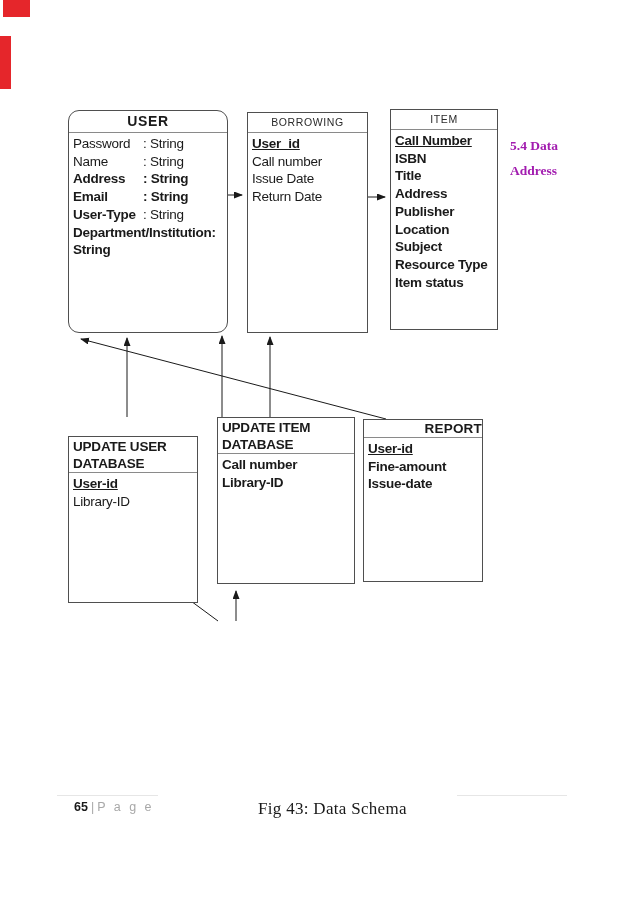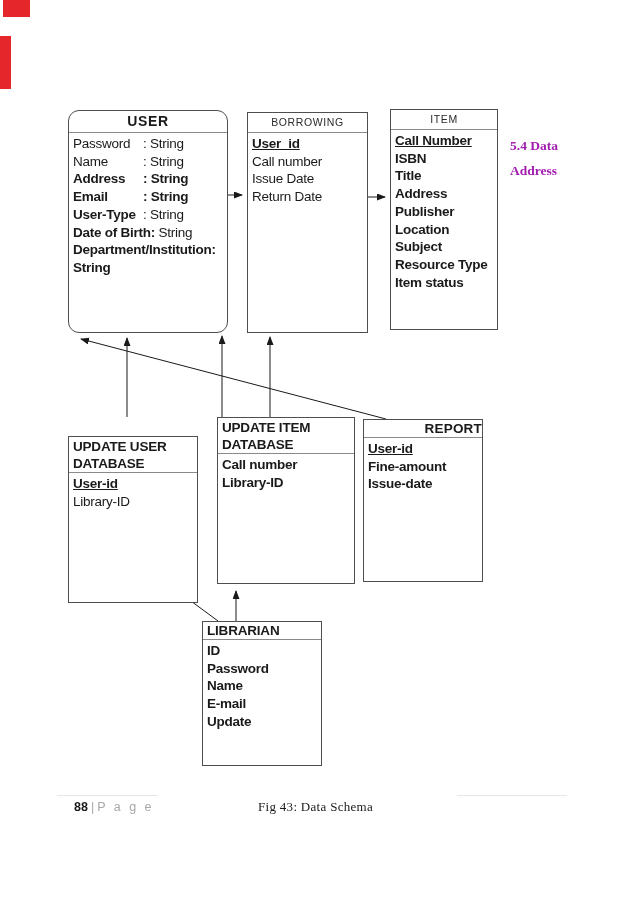--- a/index.html
+++ b/index.html
@@ -35,21 +35,21 @@
   
   .footer-rule { position:absolute; height:1px; background:#e6e6e6; }
   #footer-rule-left  { left:57px;  top:795px; width:101px; }
   #footer-rule-right { left:457px; top:795px; width:110px; }
   #footer-left { position:absolute; left:74px; top:800px; font-size:12.5px; }
   #footer-left .num { font-weight:bold; color:#1a1a1a; }
   #footer-left .pipe { color:#a8a8a8; padding:0 3px; }
   #footer-left .pw { color:#a8a8a8; letter-spacing:2.5px; }
   #figure-caption {
     position:absolute; left:258px; top:799px;
-    font-family:"Liberation Serif", serif; font-size:13px; color:#1a1a1a; letter-spacing:0.3px;
+    font-family:"Liberation Serif", serif; font-size:17px; color:#1a1a1a; letter-spacing:0.3px;
   }
   
   #red-corner-mark { position:absolute; left:3px; top:0; width:27px; height:17px; }
   #red-edge-mark   { position:absolute; left:0; top:36px; width:11px; height:53px; }
 </style>
 </head>
 <body>
 
 <div id="page">
 
@@ -73,21 +73,20 @@
   </svg>
 
   <div class="box" style="left:68px; top:110px; width:160px; height:223px;border-radius:11px;">
     <div class="btitle">USER</div>
     <div class="bbody colw">
       <div class="row"><span class="fname">Password</span><span>: String</span></div>
       <div class="row"><span class="fname">Name</span><span>: String</span></div>
       <div class="row"><span class="fname b">Address</span><span class="b">: String</span></div>
       <div class="row"><span class="fname b">Email</span><span class="b">: String</span></div>
       <div class="row"><span class="fname b">User-Type</span><span>: String</span></div>
-      <div class="row inline"><span class="fname b">Date of Birth:</span><span> String</span></div>
       <div class="row inline"><span class="fname b">Department/Institution:</span></div>
       <div class="row inline"><span class="fname b">String</span></div>
     </div>
   </div>
 
   <div class="box" style="left:247px; top:112px; width:121px; height:221px;">
     <div class="btitle small">BORROWING</div>
     <div class="bbody">
       <div class="row"><span class="fname b u">User_id</span></div>
       <div class="row"><span class="fname">Call number</span></div>
@@ -135,36 +134,26 @@
 
   <div class="box" style="left:363px; top:419px; width:120px; height:163px;">
     <div class="btitle c1">REPORT</div>
     <div class="bbody">
       <div class="row"><span class="fname b u">User-id</span></div>
       <div class="row"><span class="fname b">Fine-amount</span></div>
       <div class="row"><span class="fname b">Issue-date</span></div>
     </div>
   </div>
 
-  <div class="box" style="left:202px; top:621px; width:120px; height:145px;">
-    <div class="btitle left1">LIBRARIAN</div>
-    <div class="bbody">
-      <div class="row"><span class="fname b">ID</span></div>
-      <div class="row"><span class="fname b">Password</span></div>
-      <div class="row"><span class="fname b">Name</span></div>
-      <div class="row"><span class="fname b">E-mail</span></div>
-      <div class="row"><span class="fname b">Update</span></div>
-    </div>
-  </div>
 
   <div id="side-label" style="color: #a21caf;">
     <div>5.4 Data</div>
     <div>Address</div>
   </div>
 
   <div id="footer-rule-left" class="footer-rule"></div>
   <div id="footer-rule-right" class="footer-rule"></div>
   <div id="footer-left">
-    <span class="num">88</span><span class="pipe">|</span><span class="pw">P a g e</span>
+    <span class="num">65</span><span class="pipe">|</span><span class="pw">P a g e</span>
   </div>
   <div id="figure-caption">Fig 43: Data Schema</div>
 
 </div>
 
 </body></html>

